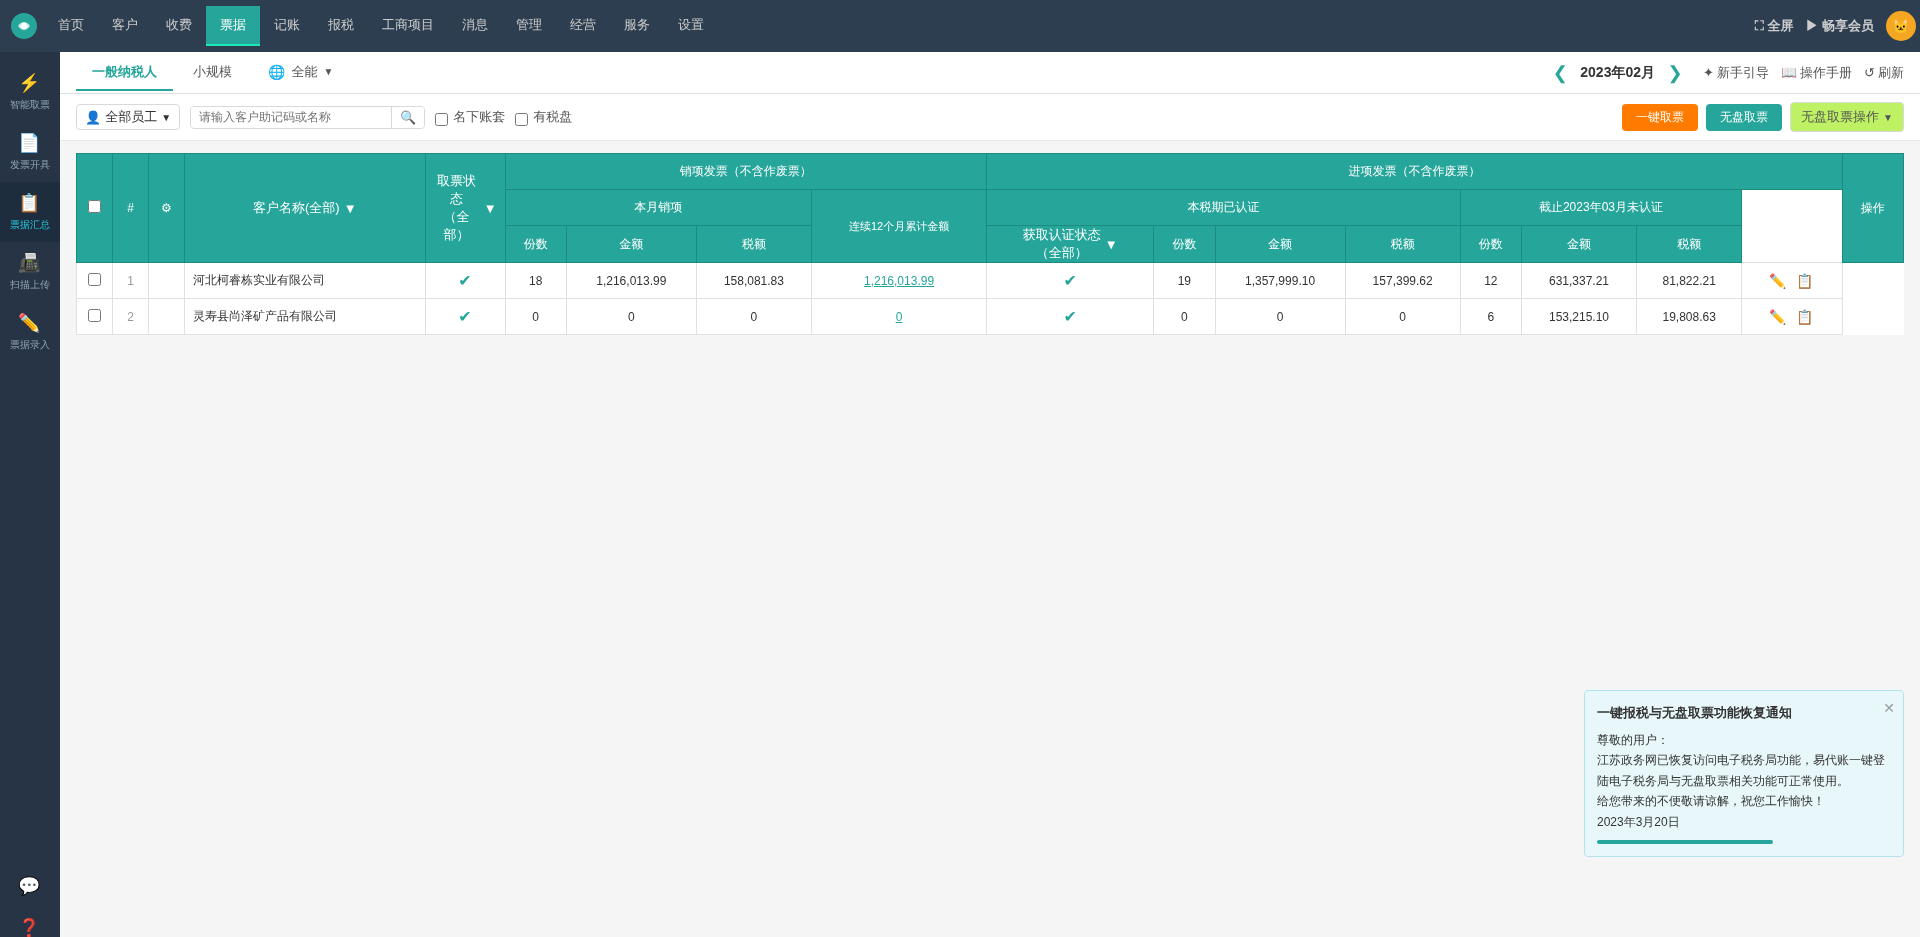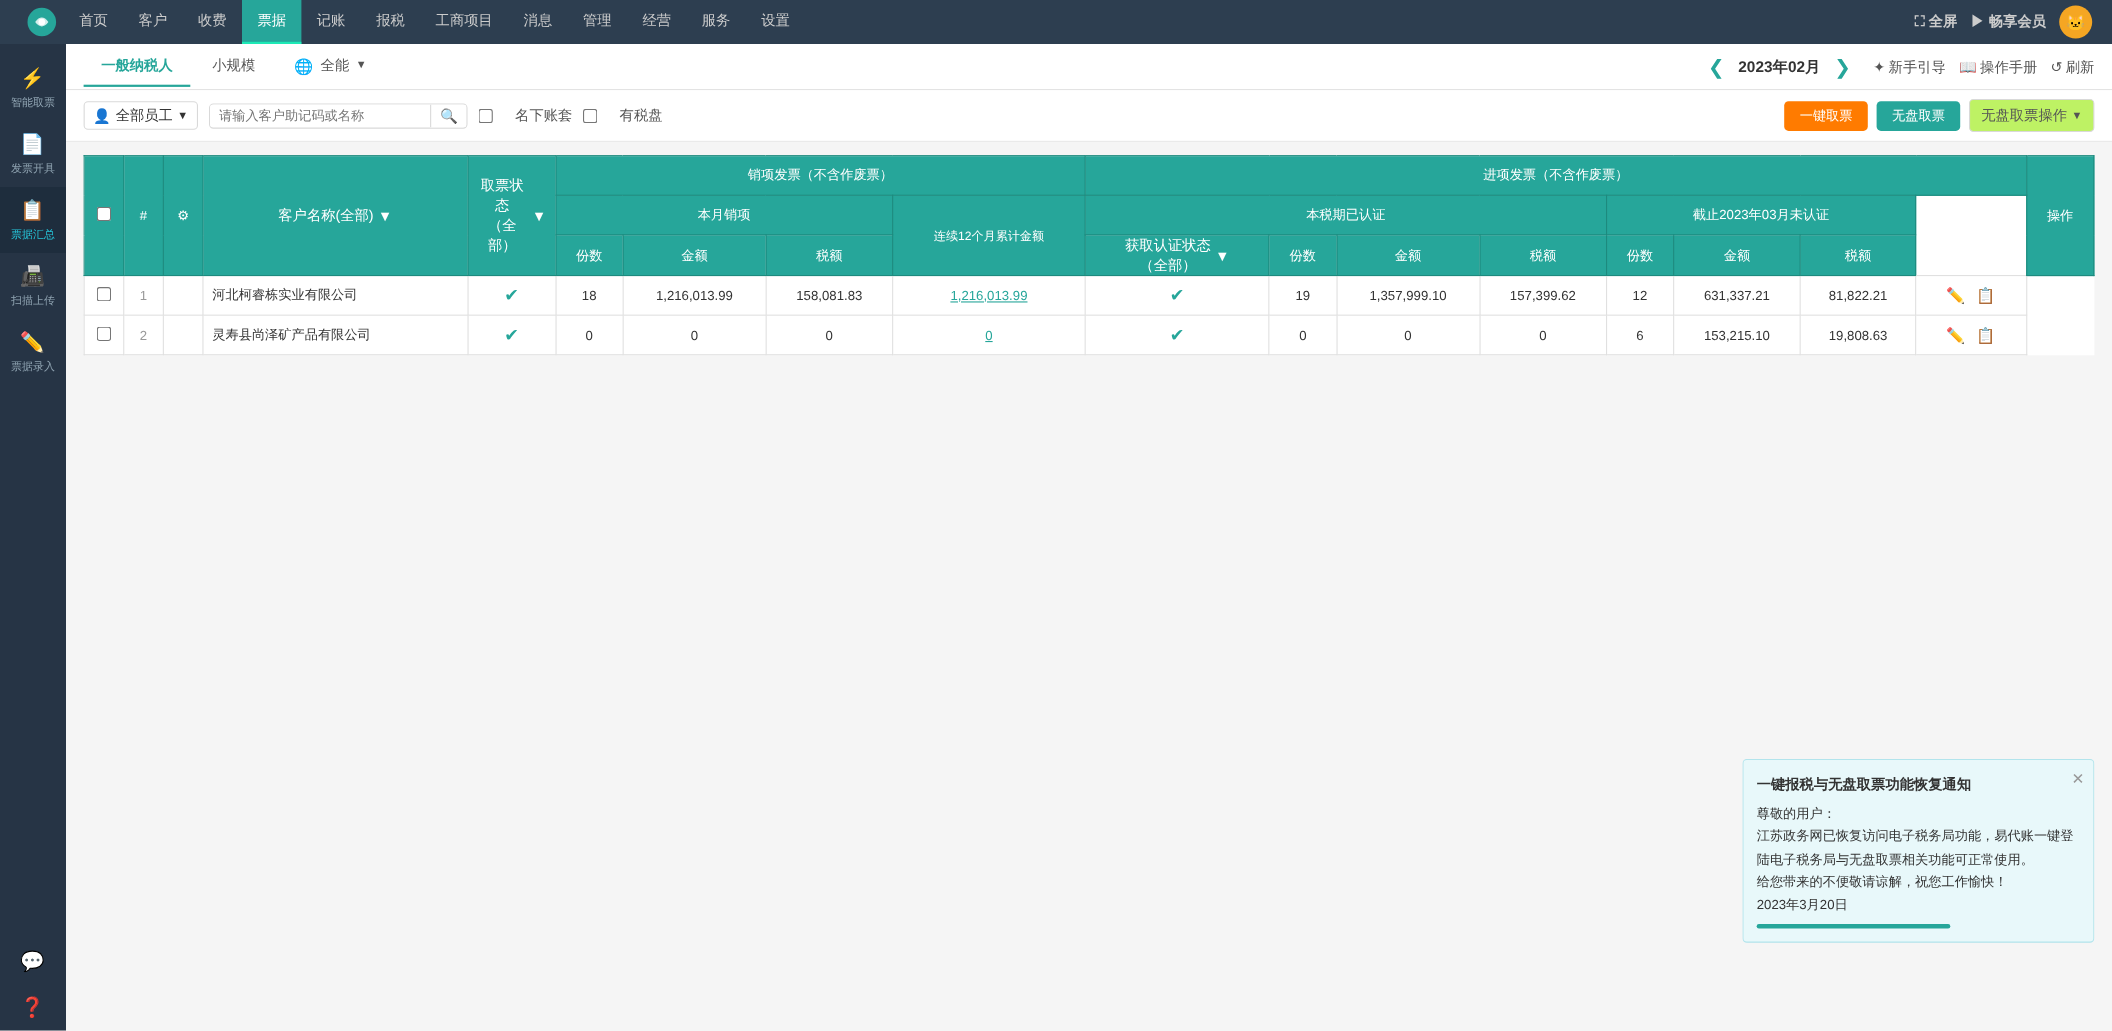--- a/index.html
+++ b/index.html
@@ -1,20 +1,20 @@
 <!DOCTYPE html>
 <html><head>
   <meta charset="utf-8">
   <style>
     * { box-sizing: border-box; margin: 0; padding: 0; font-family: 'Microsoft YaHei', Arial, sans-serif; font-size: 13px; }
     body { background: #f5f5f5; overflow: hidden; }
 
     
     .top-nav {
-      display: flex; align-items: center; background: #2d3e50; height: 40px; padding: 0 18px;
+      display: flex; align-items: center; background: #2d3e50; height: 52px; padding: 0 4px;
       color: #ccc; position: relative;
     }
     .top-nav .logo { width: 40px; display: flex; align-items: center; justify-content: center; }
     .top-nav .logo svg { width: 28px; height: 28px; }
     .top-nav .nav-items { display: flex; flex: 1; align-items: center; gap: 0; }
     .top-nav .nav-item {
       padding: 0 14px; height: 40px; display: flex; align-items: center; cursor: pointer;
       color: #ccc; font-size: 13px; border-bottom: 2px solid transparent;
     }
     .top-nav .nav-item.active { background: #26a69a; color: #fff; border-bottom: 2px solid #1de9b6; }
@@ -47,21 +47,21 @@
     
     .top-actions { display: flex; align-items: center; gap: 12px; margin-left: 16px; font-size: 12px; color: #555; }
     .top-actions span { cursor: pointer; display: flex; align-items: center; gap: 3px; }
 
     
     .toolbar { background: #fff; padding: 8px 16px; display: flex; align-items: center; gap: 10px; border-bottom: 1px solid #e8e8e8; }
     .employee-select { display: flex; align-items: center; border: 1px solid #d9d9d9; border-radius: 4px; padding: 3px 8px; cursor: pointer; background: #fff; min-width: 90px; font-size: 12px; color: #333; gap: 4px; }
     .search-input-wrap { display: flex; align-items: center; border: 1px solid #d9d9d9; border-radius: 4px; overflow: hidden; }
     .search-input-wrap input { border: none; outline: none; padding: 3px 8px; font-size: 12px; width: 200px; color: #999; }
     .search-btn { background: #fff; border: none; border-left: 1px solid #d9d9d9; padding: 3px 8px; cursor: pointer; color: #666; }
-    .checkbox-label { display: flex; align-items: center; gap: 20px; cursor: pointer; font-size: 12px; color: #555; }
+    .checkbox-label { display: flex; align-items: flex-end; gap: 5px; cursor: pointer; font-size: 12px; color: #555; }
     .checkbox-label input[type=checkbox] { cursor: pointer; }
     .toolbar-right { margin-left: auto; display: flex; align-items: center; gap: 8px; }
     .btn-orange { background: #ff7b00; color: #fff; border: none; border-radius: 4px; padding: 5px 14px; font-size: 12px; cursor: pointer; }
     .btn-teal { background: #26a69a; color: #fff; border: none; border-radius: 4px; padding: 5px 14px; font-size: 12px; cursor: pointer; }
     .btn-outline { background: #bef264; color: #555; border: 1px solid #d9d9d9; border-radius: 4px; padding: 5px 10px; font-size: 12px; cursor: pointer; display: flex; align-items: center; gap: 4px; }
 
     
     .table-wrap { flex: 1; overflow: auto; padding: 0 16px 16px; }
     table { width: 100%; border-collapse: collapse; background: #fff; margin-top: 12px; }
     thead tr th {

